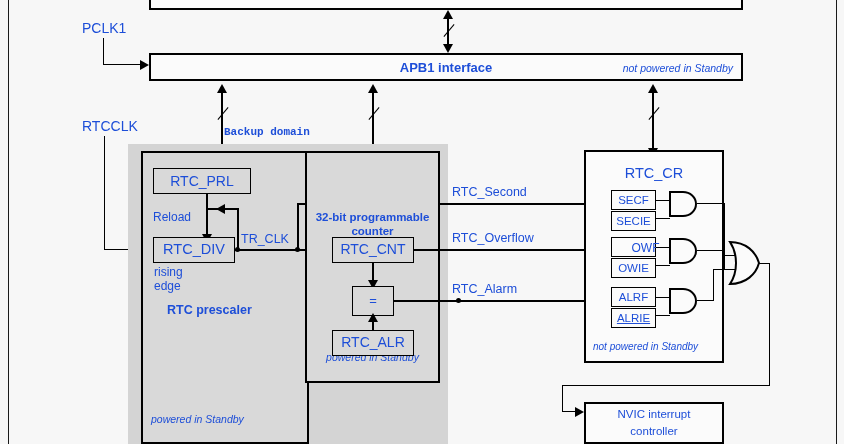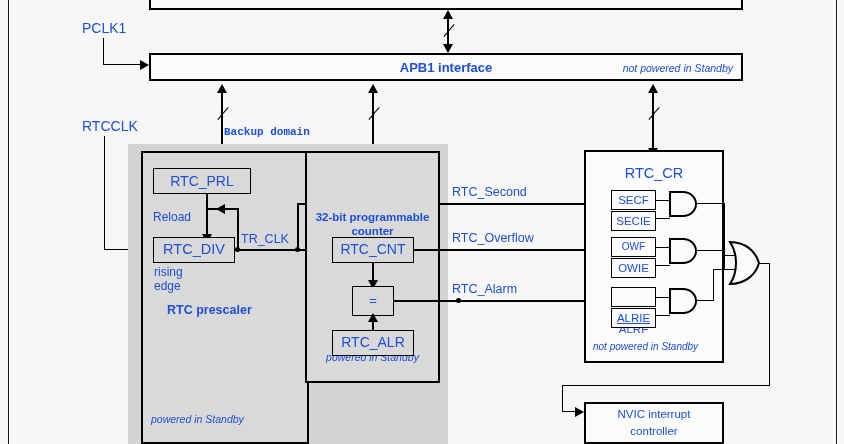--- a/index.html
+++ b/index.html
@@ -172,36 +172,36 @@
   <div class="h1" style="left:656px;top:200px;width:14px;"></div>
   <div class="h1" style="left:656px;top:218px;width:14px;"></div>
   <svg class="gate" style="left:668px;top:190px;" width="30" height="28" viewBox="0 0 30 28">
     <path d="M2,2 L15,2 A13,12 0 0 1 15,26 L2,26 Z"></path>
   </svg>
   <div class="h1" style="left:697px;top:203px;width:28px;"></div>
   <div class="v1" style="left:724px;top:203px;height:52px;"></div>
   <div class="h1" style="left:724px;top:255px;width:12px;"></div>
 
   <div class="box thin" style="left:611px;top:237px;width:45px;height:20px;">
-    <div class="lbl ctr" style="left:0;top:3px;width:100%;font-size:10px;">OWF</div>
+    <div class="lbl ctr" style="left:12px;top:3px;width:100%;font-size:12px;">OWF</div>
   </div>
   <div class="box thin" style="left:611px;top:258px;width:45px;height:20px;">
     <div class="lbl ctr" style="left:0;top:3px;width:100%;font-size:11.5px;">OWIE</div>
   </div>
   <div class="h1" style="left:656px;top:247px;width:14px;"></div>
   <div class="h1" style="left:656px;top:265px;width:14px;"></div>
   <svg class="gate" style="left:668px;top:237px;" width="30" height="28" viewBox="0 0 30 28">
     <path d="M2,2 L15,2 A13,12 0 0 1 15,26 L2,26 Z"></path>
   </svg>
   <div class="h1" style="left:697px;top:250px;width:28px;"></div>
   <div class="v1" style="left:724px;top:250px;height:20px;"></div>
   <div class="h1" style="left:724px;top:269px;width:12px;"></div>
 
   <div class="box thin" style="left:611px;top:287px;width:45px;height:20px;">
-    <div class="lbl ctr" style="left:0;top:3px;width:100%;font-size:11.5px;margin-top:32px;">ALRF</div>
+    <div class="lbl ctr" style="left:0;top:3px;width:100%;font-size:11.5px;">ALRF</div>
   </div>
   <div class="box thin" style="left:611px;top:308px;width:45px;height:20px;">
     <div class="lbl ctr" style="left:0;top:3px;width:100%;font-size:11.5px;text-decoration:underline;">ALRIE</div>
   </div>
   <div class="h1" style="left:656px;top:297px;width:14px;"></div>
   <div class="h1" style="left:656px;top:315px;width:14px;"></div>
   <svg class="gate" style="left:668px;top:287px;" width="30" height="28" viewBox="0 0 30 28">
     <path d="M2,2 L15,2 A13,12 0 0 1 15,26 L2,26 Z"></path>
   </svg>
   <div class="h1" style="left:697px;top:300px;width:17px;"></div>

